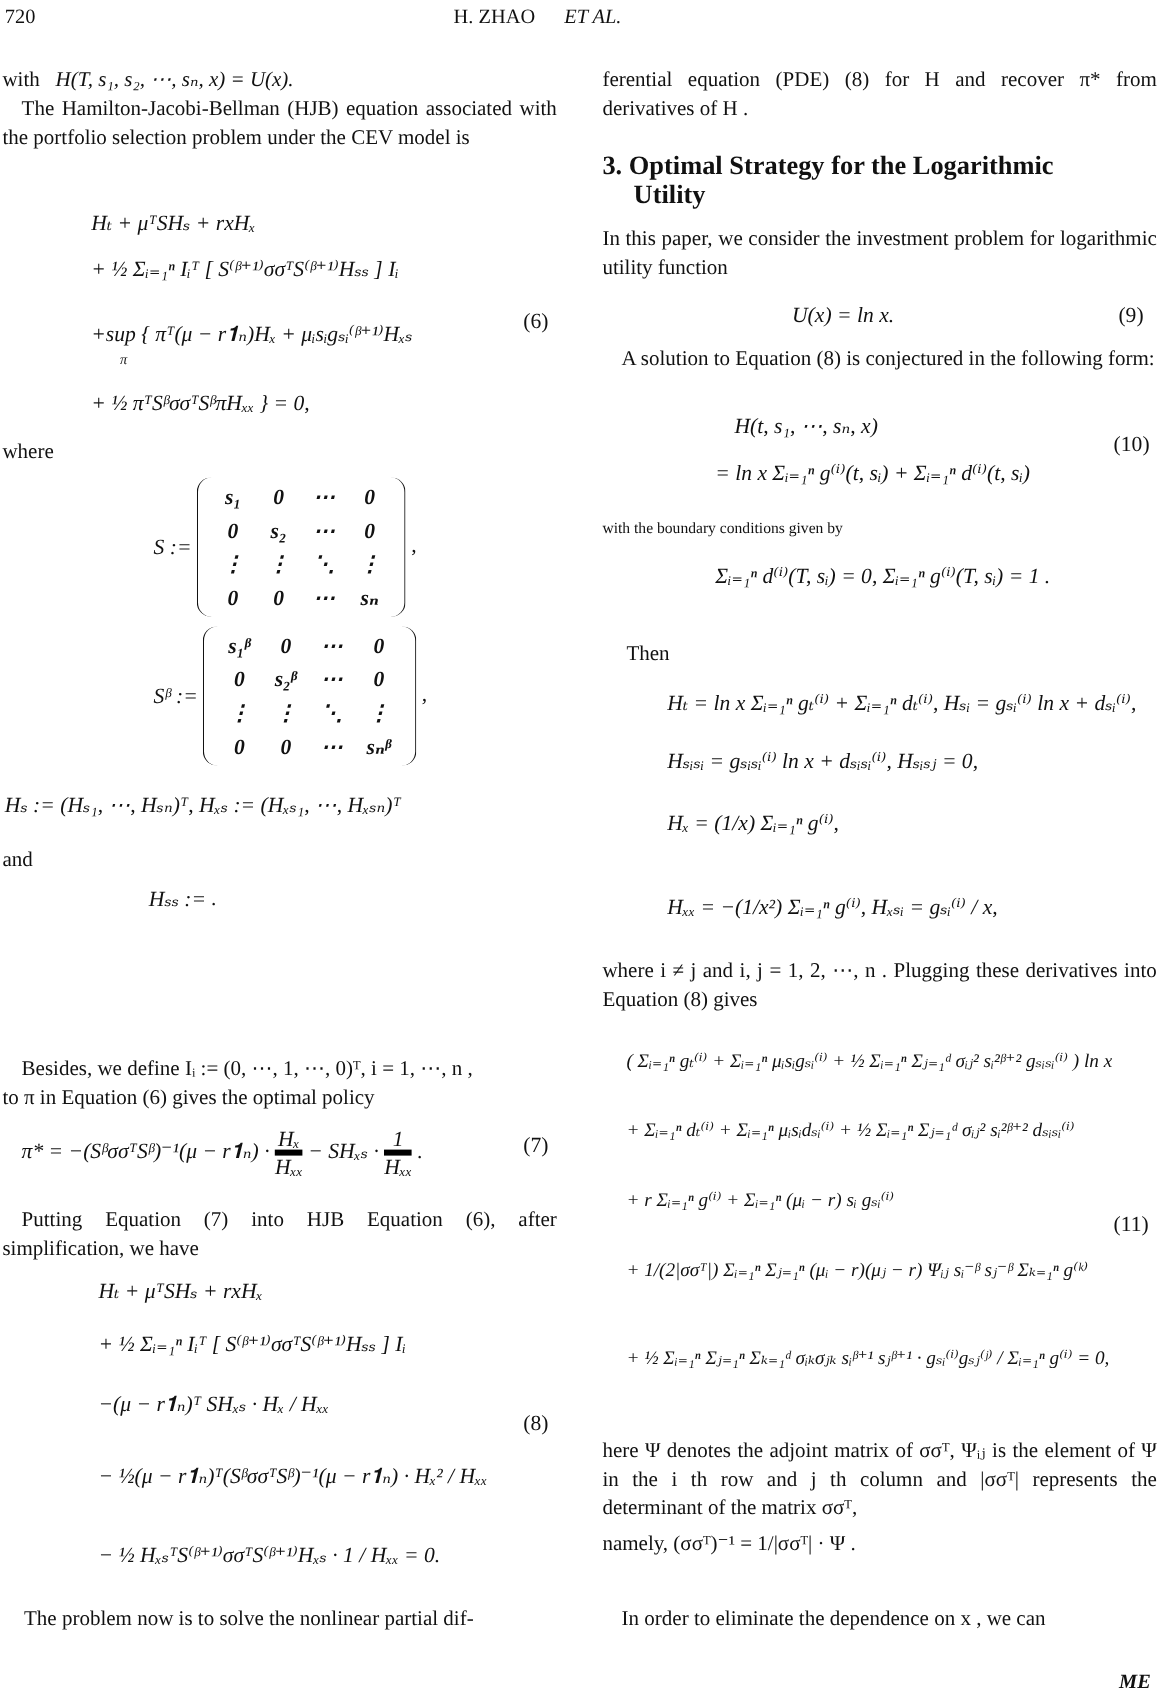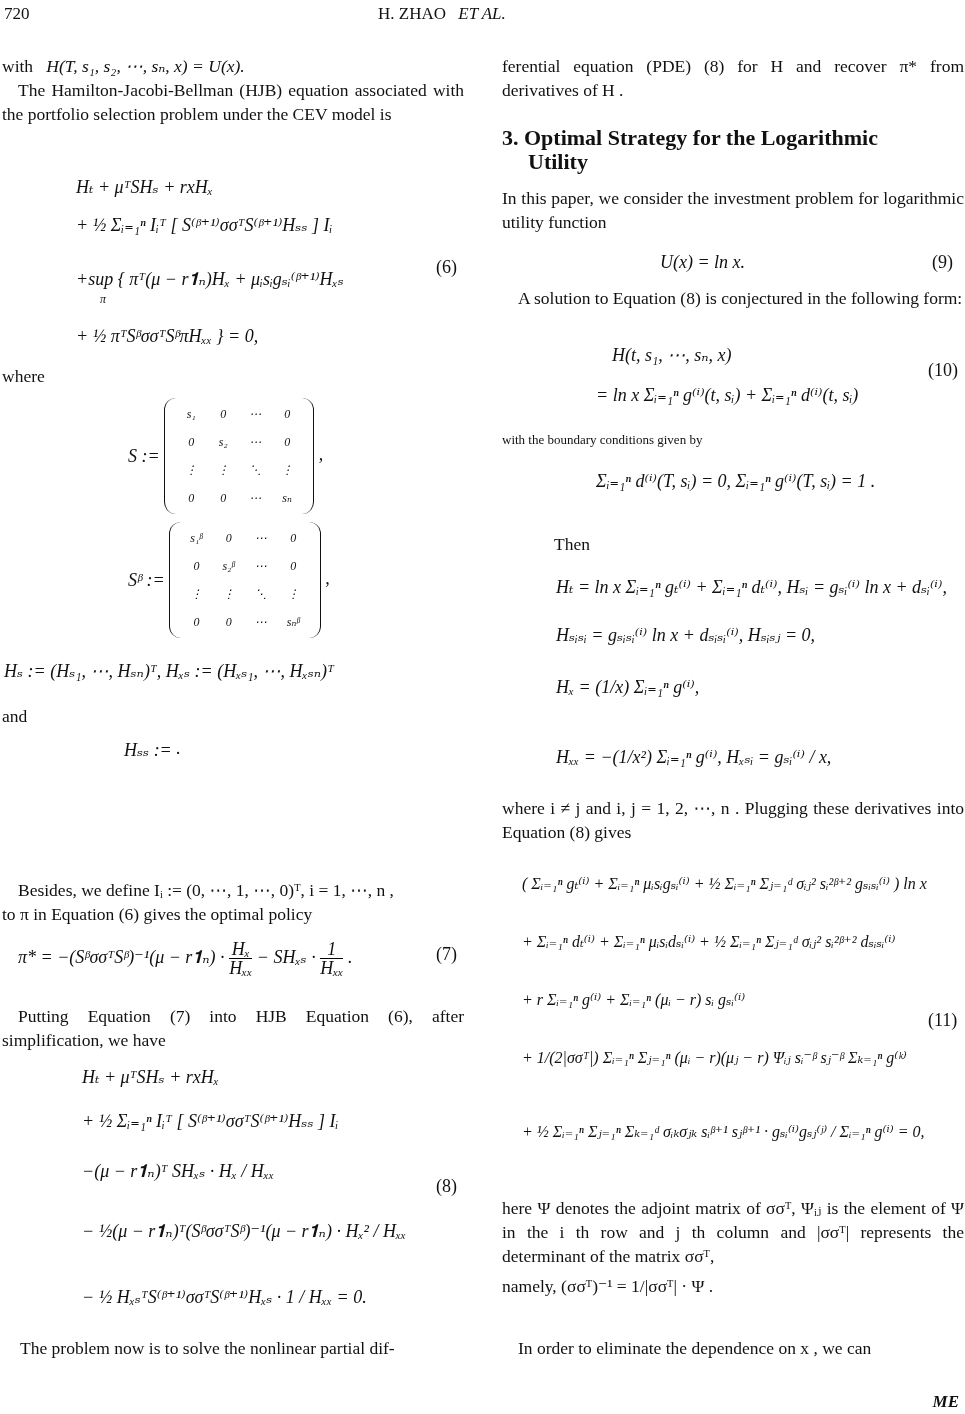--- a/index.html
+++ b/index.html
@@ -10,33 +10,33 @@
   .col { position:absolute; width:462px; font-size:17.5px; line-height:24px; }
   .p { margin:0; text-align:justify; }
   .ind { text-indent:16px; }
   i, .m { font-style:italic; }
   .eq { position:absolute; font-size:18px; font-style:italic; white-space:nowrap; }
   .eqn { position:absolute; font-size:18px; font-style:normal; }
   .sec { font-family:"Liberation Serif", serif; font-weight:bold; font-size:22px; line-height:24px; }
   .foot { font-size:17px; top:1392px; }
   .frac { display:inline-block; vertical-align:middle; text-align:center; }
   .frac > span { display:block; line-height:18px; }
-  .frac > span.num { border-bottom:1px solid #000000; padding:0 2px; }
+  .frac > span.num { border-bottom:5px solid #000000; padding:0 2px; }
   .mat { display:inline-block; vertical-align:middle; border-left:1.5px solid #111; border-right:1.5px solid #111;
          border-radius:12px; padding:2px 10px; }
   .mat table { border-collapse:collapse; }
-  .mat td { padding:1px 10px; text-align:center; font-size:12px; height:26px; }
+  .mat td { padding:1px 10px; text-align:center; font-size:18px; height:26px;font-weight:bold; }
 </style>
 </head>
 <body>
 
 <div class="abs hdr" style="left:4px;">720</div>
 <div class="abs hdr" style="left:378px;">
   <span>H. ZHAO</span>
-  <i style="margin-left:8px;">ET AL.</i>
+  <i style="margin-left:20px;">ET AL.</i>
 </div>
 
 <div class="col" style="left:2px; top:54px;">
   <p class="p">
     <span>with</span>&nbsp;&nbsp;
     <i>H(T, s₁, s₂, ⋯, sₙ, x) = U(x).</i>
   </p>
   <p class="p ind">The Hamilton-Jacobi-Bellman (HJB) equation associated with the portfolio selection problem under the CEV model is</p>
 </div>
 
@@ -183,21 +183,21 @@
 
 <div>
   <div class="eq" style="left:612px; top:344px;">H(t, s₁, ⋯, sₙ, x)</div>
   <div class="eq" style="left:596px; top:384px;">= ln x Σᵢ₌₁ⁿ g⁽ⁱ⁾(t, sᵢ) + Σᵢ₌₁ⁿ d⁽ⁱ⁾(t, sᵢ)</div>
   <div class="eqn" style="left:928px; top:360px;">(10)</div>
 </div>
 
 <div class="abs" style="left:502px; top:432px; font-size:13px;">with the boundary conditions given by</div>
 <div class="eq" style="left:596px; top:470px;">Σᵢ₌₁ⁿ d⁽ⁱ⁾(T, sᵢ) = 0, Σᵢ₌₁ⁿ g⁽ⁱ⁾(T, sᵢ) = 1 .</div>
 
-<div class="abs" style="left:522px; top:534px; font-size:17.5px;margin-left:32px;">Then</div>
+<div class="abs" style="left:522px; top:534px; font-size:17.5px;">Then</div>
 
 <div>
   <div class="eq" style="left:556px; top:576px;">Hₜ = ln x Σᵢ₌₁ⁿ gₜ⁽ⁱ⁾ + Σᵢ₌₁ⁿ dₜ⁽ⁱ⁾, Hₛᵢ = gₛᵢ⁽ⁱ⁾ ln x + dₛᵢ⁽ⁱ⁾,</div>
   <div class="eq" style="left:556px; top:624px;">Hₛᵢₛᵢ = gₛᵢₛᵢ⁽ⁱ⁾ ln x + dₛᵢₛᵢ⁽ⁱ⁾, Hₛᵢₛⱼ = 0,</div>
   <div class="eq" style="left:556px; top:676px;text-align:right;">Hₓ = (1/x) Σᵢ₌₁ⁿ g⁽ⁱ⁾,</div>
   <div class="eq" style="left:556px; top:746px;">Hₓₓ = −(1/x²) Σᵢ₌₁ⁿ g⁽ⁱ⁾, Hₓₛᵢ = gₛᵢ⁽ⁱ⁾ / x,</div>
 </div>
 
 <div class="col" style="left:502px; top:796px;">
   <p class="p">where  i ≠ j  and  i, j = 1, 2, ⋯, n . Plugging these derivatives into Equation (8) gives</p>

